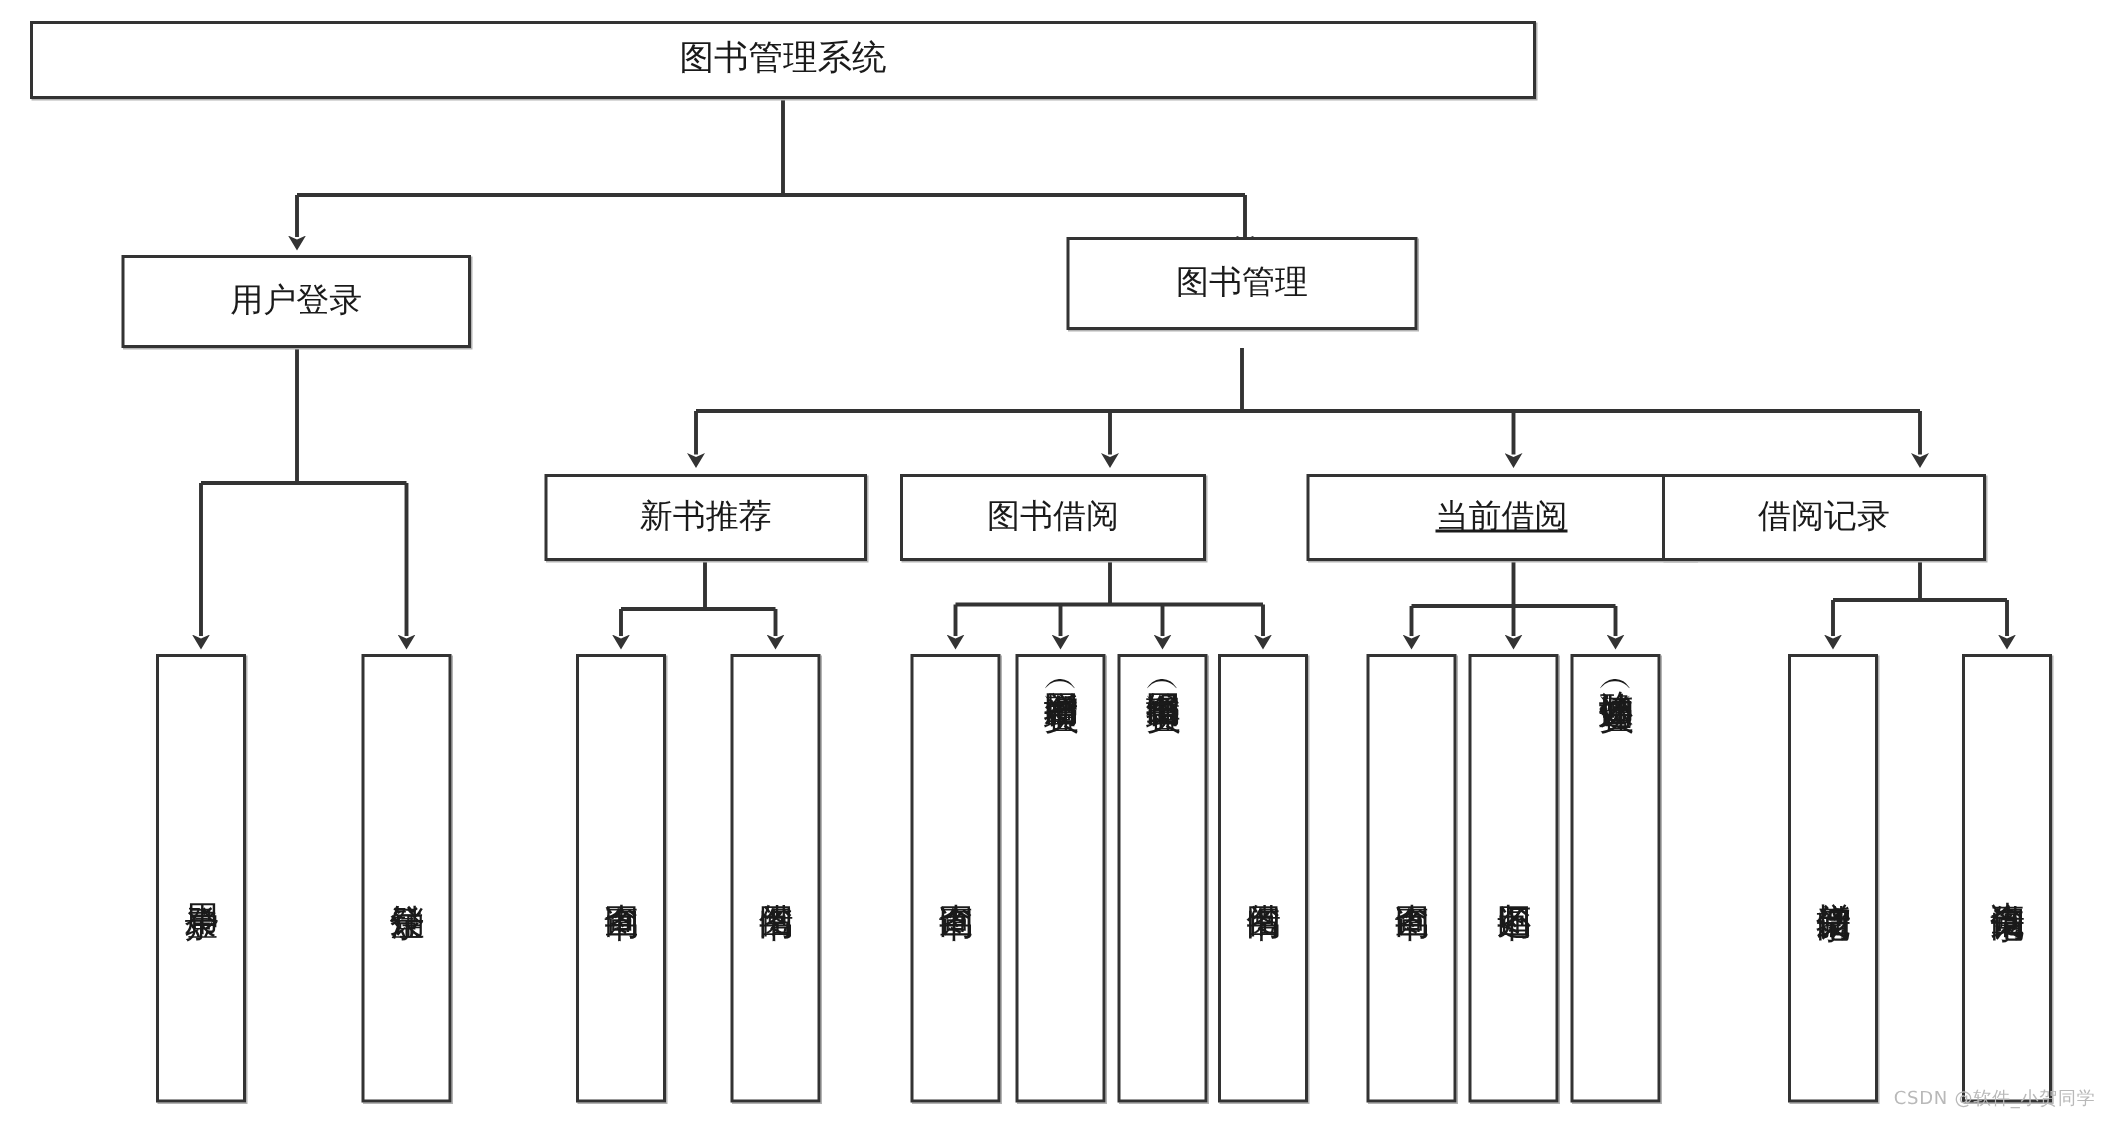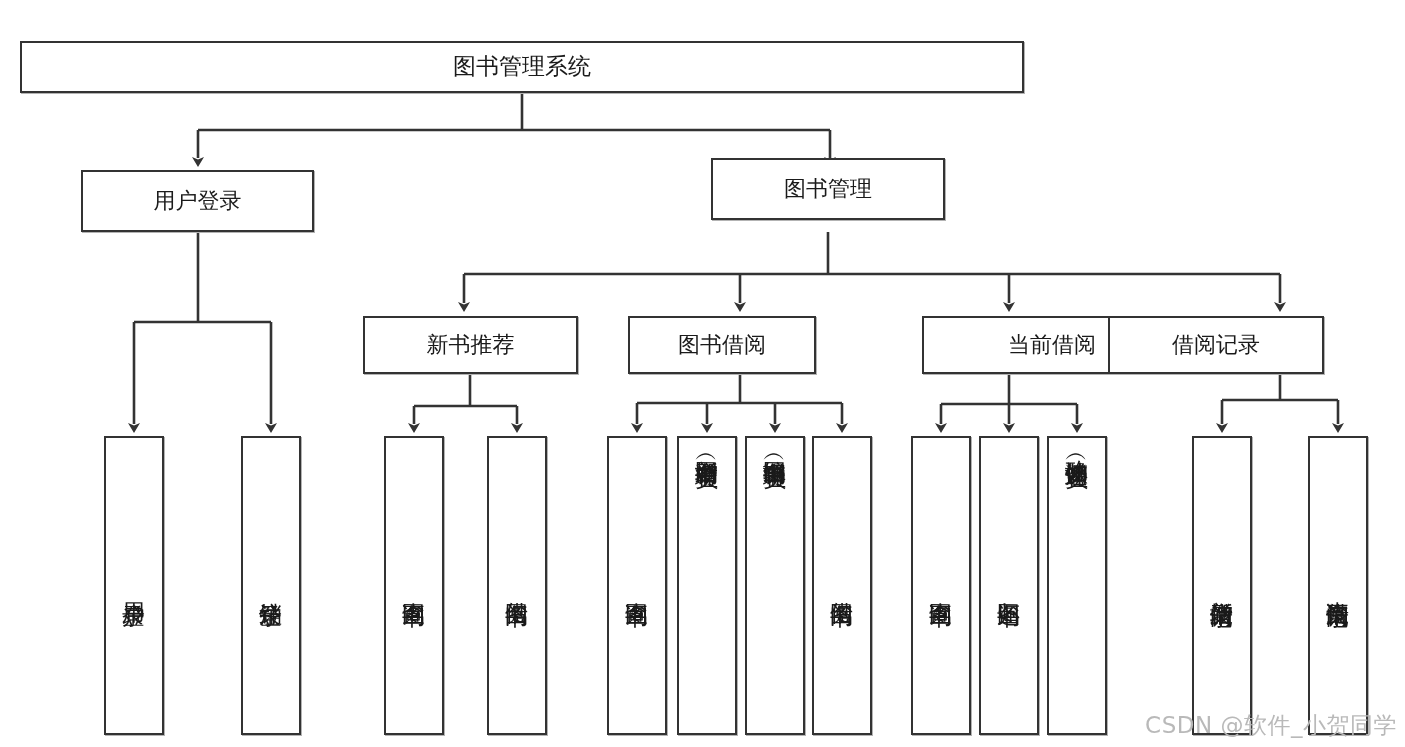--- a/index.html
+++ b/index.html
@@ -59,21 +59,21 @@
     white-space: nowrap;
   }
   .node.leaf.leaf-mid {
     align-items: center;
     padding-top: 0;
   }
   #watermark {
     position: absolute;
     right: 8px;
     bottom: 6px;
-    font-size: 23px;
+    font-size: 12px;
     color: #b9b9b9;
     letter-spacing: 0.5px;
     white-space: nowrap;
   }
 </style>
 </head>
 <body>
 
 <div id="diagram-root">
 
@@ -120,38 +120,38 @@
       <path d="M1009,404 L1009,424" marker-end="url(#arrow)"></path>
       <path d="M1077,404 L1077,424" marker-end="url(#arrow)"></path>
 
       <path d="M1280,374 L1280,400"></path>
       <path d="M1222,400 L1338,400"></path>
       <path d="M1222,400 L1222,424" marker-end="url(#arrow)"></path>
       <path d="M1338,400 L1338,424" marker-end="url(#arrow)"></path>
     </g>
   </svg>
 
-  <div class="node root" style="left:20px; top:14px; width:1004px; height:52px;margin-top:27px;">
+  <div class="node root" style="left:20px; top:14px; width:1004px; height:52px;">
     <span class="node-label">图书管理系统</span>
   </div>
 
   <div class="node lvl2" style="left:81px; top:170px; width:233px; height:62px;">
     <span class="node-label">用户登录</span>
   </div>
   <div class="node lvl2" style="left:711px; top:158px; width:234px; height:62px;">
     <span class="node-label">图书管理</span>
   </div>
 
   <div class="node lvl3" style="left:363px; top:316px; width:215px; height:58px;">
     <span class="node-label">新书推荐</span>
   </div>
-  <div class="node lvl3" style="left:628px; top:316px; width:188px; height:58px;">
+  <div class="node lvl3" style="left:600px; top:316px; width:204px; height:58px;">
     <span class="node-label">图书借阅</span>
   </div>
-  <div class="node lvl3" style="left:922px; top:316px; width:260px; height:58px;">
+  <div class="node lvl3" style="left:871px; top:316px; width:260px; height:58px;text-decoration:underline;">
     <span class="node-label">当前借阅</span>
   </div>
   <div class="node lvl3" style="left:1108px; top:316px; width:216px; height:58px;">
     <span class="node-label">借阅记录</span>
   </div>
 
   <div class="node leaf leaf-mid" style="left:104px; top:436px; width:60px; height:299px;">
     <span class="node-label">用户登录</span>
   </div>
   <div class="node leaf leaf-mid" style="left:241px; top:436px; width:60px; height:299px;">

